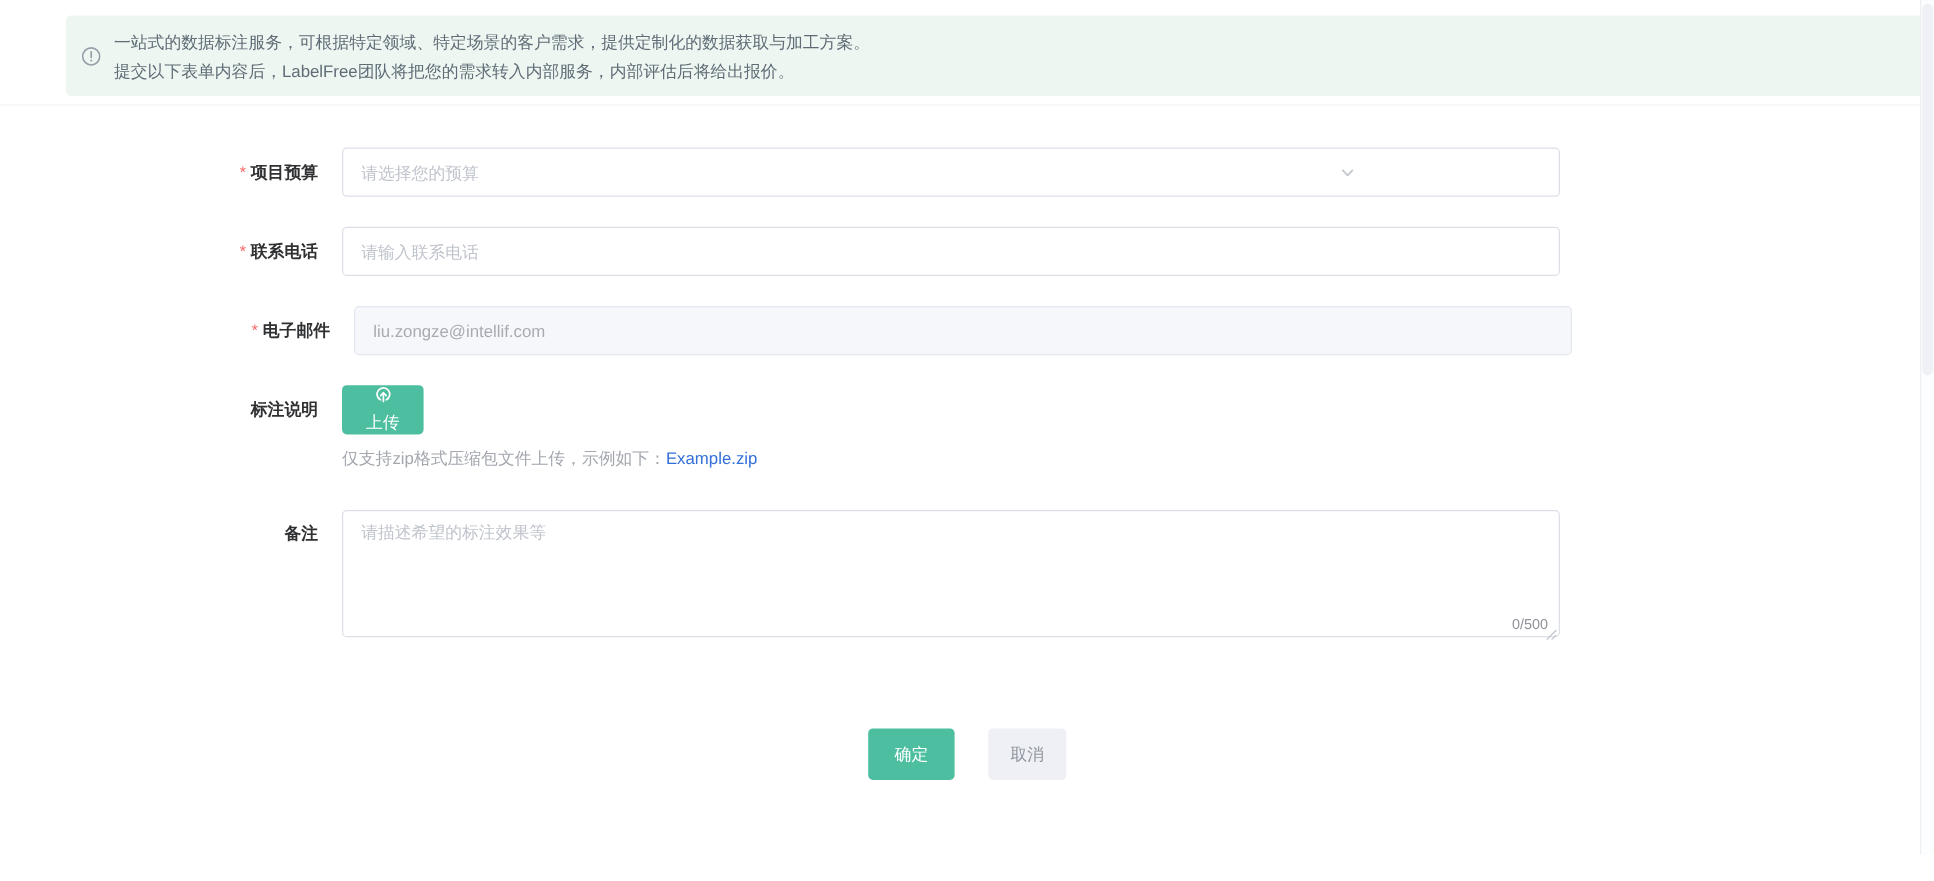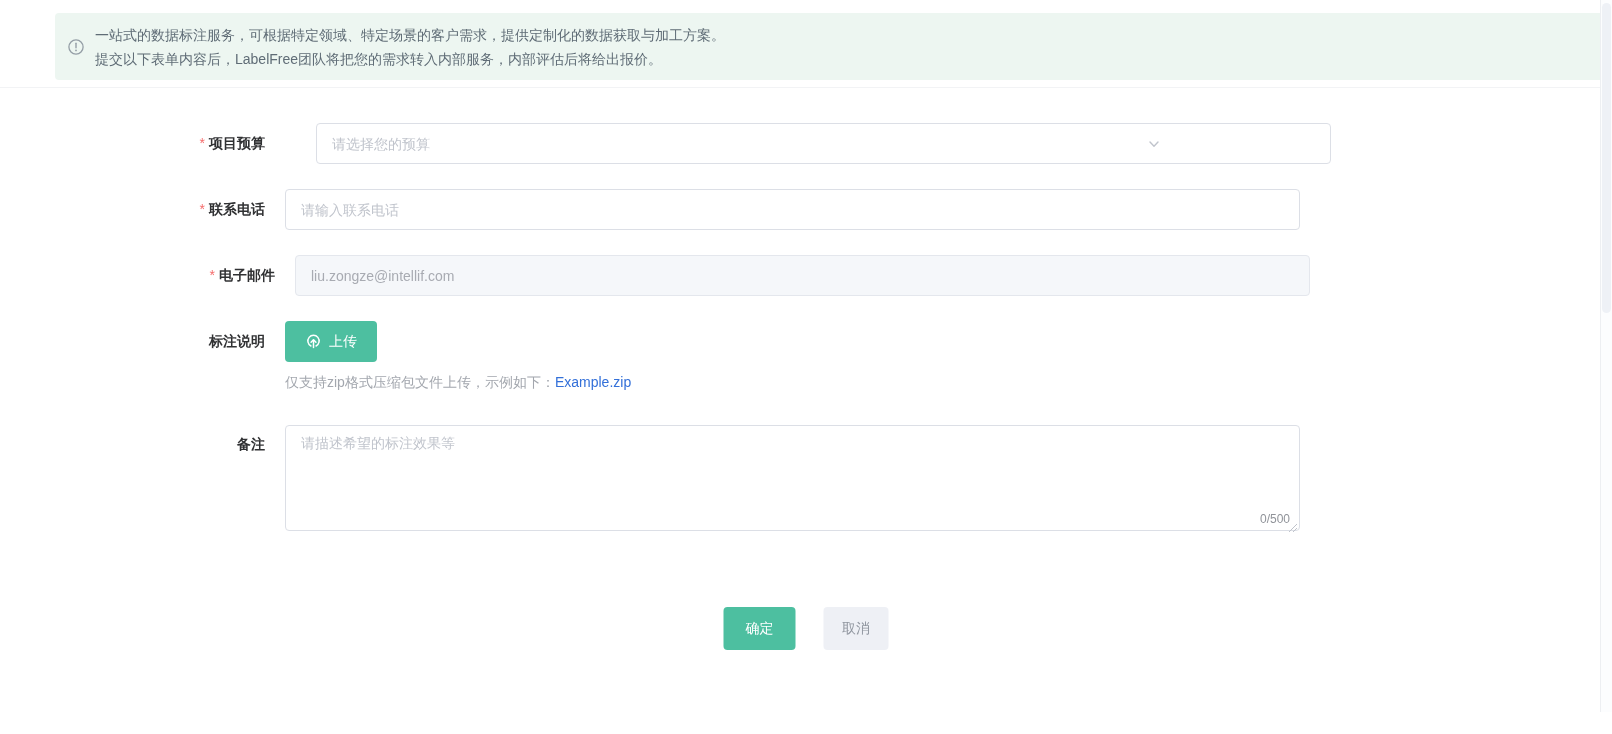--- a/index.html
+++ b/index.html
@@ -78,21 +78,21 @@
     outline: none;
     font-family: "Liberation Sans", "DejaVu Sans", sans-serif;
   }
   .text-input::placeholder { color: #c0c4cc; opacity: 1; }
   .text-input:disabled {
     background: #f5f7fa;
     border-color: #e4e7ed;
     color: #737373;
     -webkit-text-fill-color: #a8abb2;
   }
-  .select-wrap { position: relative; width: 857px; margin-left: 31px; }
+  .select-wrap { position: relative; width: 857px; }
   .select-caret {
     position: absolute;
     right: 12px; top: 14px;
     width: 14px; height: 14px;
     pointer-events: none;
   }
 
   
   .upload-btn {
     display: inline-flex;
@@ -100,20 +100,21 @@
     gap: 7px;
     height: 41px;
     padding: 0 20px;
     background: #4dbfa0;
     border: none;
     border-radius: 4px;
     color: #ffffff;
     font-size: 14px;
     cursor: pointer;
     font-family: "Liberation Sans", "DejaVu Sans", sans-serif;
+    flex-direction: column;
   }
   .upload-tip {
     position: absolute;
     left: 285px; top: 372px;
     font-size: 14px;
     color: #a3a7ae;
     line-height: 20px;
   }
   .upload-tip a {
     color: #3370d9;

